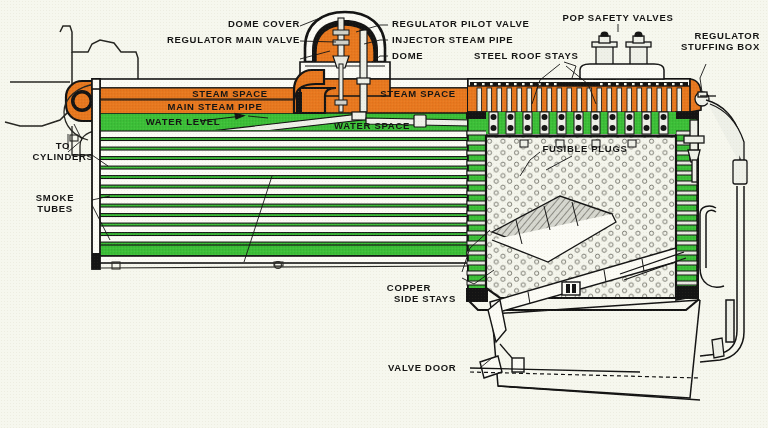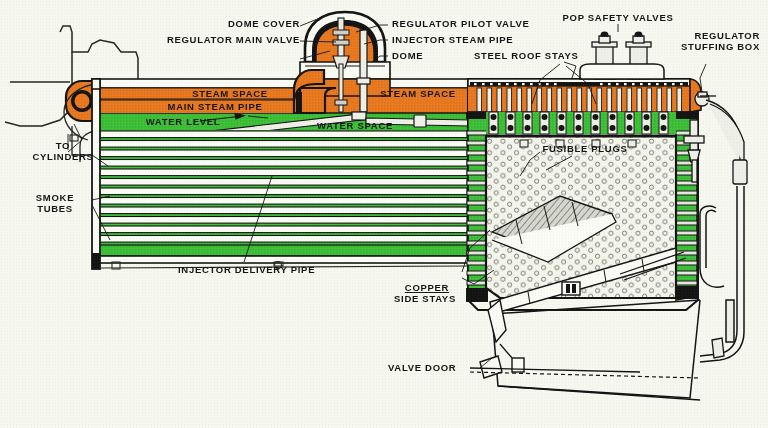--- a/index.html
+++ b/index.html
@@ -491,31 +491,30 @@
 
 <div class="lbl c" style="left:558px;top:12px;width:120px;">POP SAFETY VALVES</div>
 
 <div class="lbl r" style="left:600px;top:30px;width:160px;">REGULATOR</div>
 <div class="lbl r" style="left:600px;top:41px;width:160px;">STUFFING BOX</div>
 
 <div class="lbl c" style="left:170px;top:88px;width:120px;">STEAM SPACE</div>
 <div class="lbl c" style="left:368px;top:88px;width:100px;">STEAM SPACE</div>
 <div class="lbl c" style="left:150px;top:101px;width:130px;">MAIN STEAM PIPE</div>
 <div class="lbl c" style="left:128px;top:116px;width:110px;">WATER LEVEL</div>
-<div class="lbl c" style="left:300px;top:120px;width:110px;">WATER SPACE</div>
+<div class="lbl c" style="left:300px;top:120px;width:110px;text-align:right;">WATER SPACE</div>
 
 <div class="lbl c" style="left:538px;top:143px;width:94px;">FUSIBLE PLUGS</div>
 
 <div class="lbl c" style="left:26px;top:140px;width:74px;">TO</div>
 <div class="lbl c" style="left:26px;top:151px;width:74px;">CYLINDERS</div>
 
 <div class="lbl c" style="left:22px;top:192px;width:66px;">SMOKE</div>
 <div class="lbl c" style="left:22px;top:203px;width:66px;">TUBES</div>
 
-<div class="lbl" style="left:178px;top:264px;">INJECTOR DELIVERY PIPE</div>
-
-<div class="lbl c" style="left:388px;top:282px;width:78px;text-decoration:underline;">COPPER</div>
+
+<div class="lbl c" style="left:370px;top:282px;width:78px;">COPPER</div>
 <div class="lbl c" style="left:386px;top:293px;width:78px;">SIDE STAYS</div>
 
 <div class="lbl" style="left:388px;top:362px;">VALVE DOOR</div>
 
 <div class="grain"></div>
 </div>
 
 </body></html>

